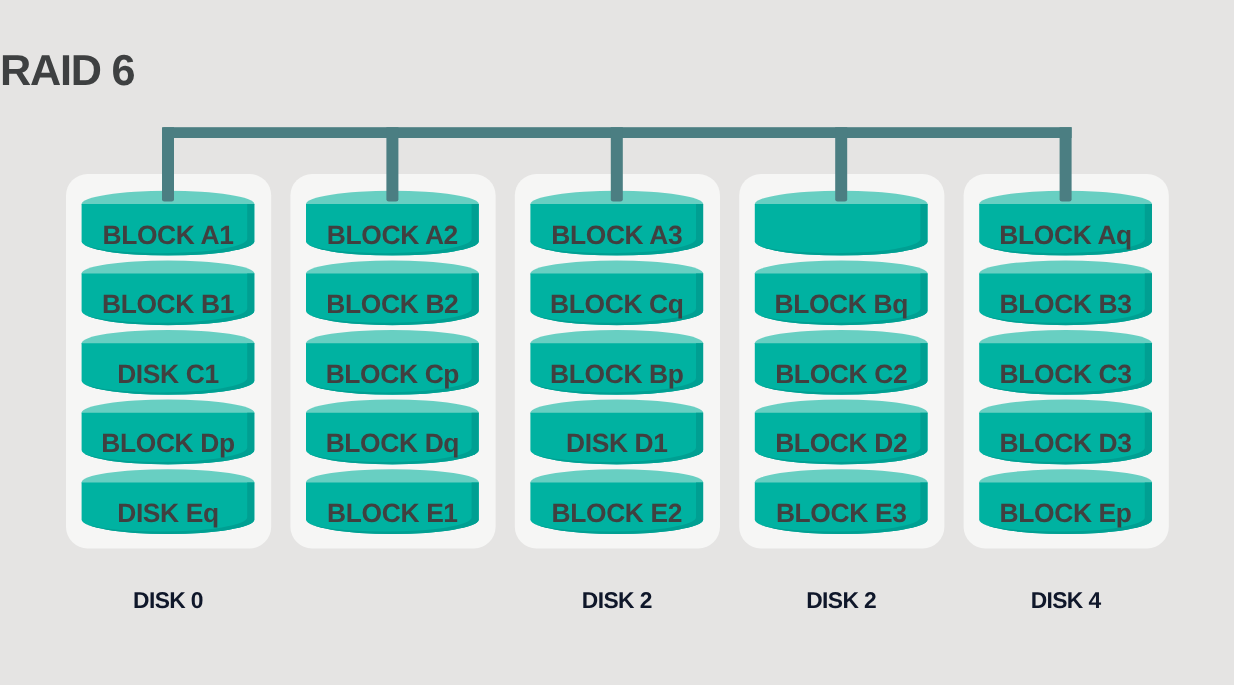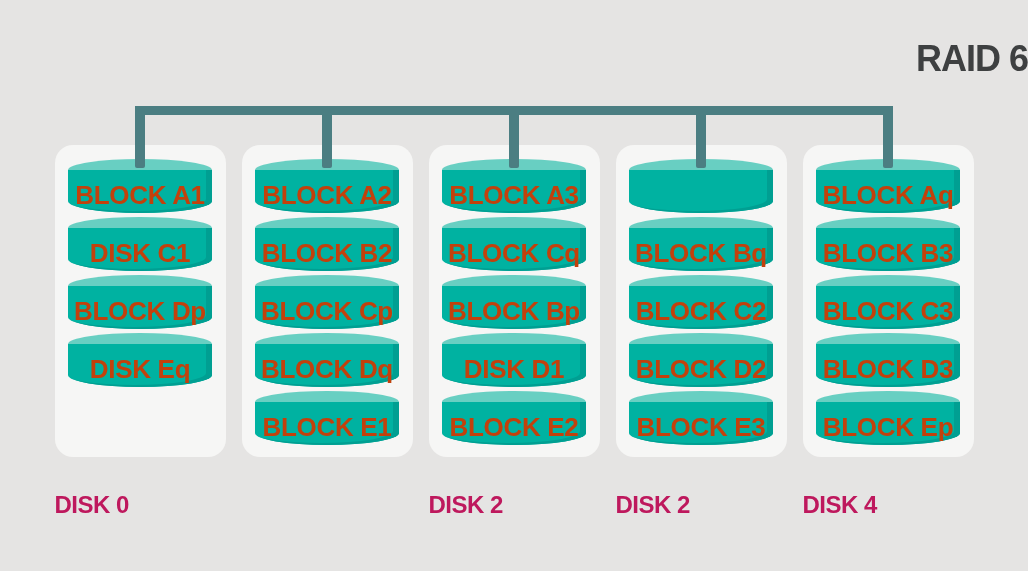--- a/index.html
+++ b/index.html
@@ -12,21 +12,21 @@
     width: 1028px;
     height: 571px;
     background: #e5e4e3;
     overflow: hidden;
   }
   .title {
     position: absolute;
     top: 38px;
     left: 0;
     width: 100%;
-    text-align: right;
+    text-align: left;
     font-size: 36px;
     font-weight: 800;
     letter-spacing: -1px;
     color: #3e4041;
   }
   
   .connector { position: absolute; top: 0; left: 0; width: 100%; height: 100%; z-index: 5; pointer-events: none; }
   .bus-bar {
     position: absolute;
     left: 136px; top: 106px;
@@ -83,33 +83,33 @@
     border-radius: 0 0 50% 50% / 0 0 12px 12px;
     box-shadow: inset -6px -2px 0 #009f92;
   }
   .block-label {
     position: absolute;
     left: 0; right: 0;
     top: 19px; bottom: 0;
     display: flex;
     align-items: center;
     justify-content: center;
-    color: #c2410c;
-    font-size: 26px;
+    color: #404040;
+    font-size: 22px;
     font-weight: 800;
     letter-spacing: -0.3px;
     white-space: nowrap;
   }
   .disk-label {
     margin-top: 34px;
-    text-align: left;
-    font-size: 24px;
+    text-align: center;
+    font-size: 19px;
     font-weight: 800;
     letter-spacing: -0.5px;
-    color: #be185d;
+    color: #0f172a;
   }
 </style>
 </head>
 <body>
 
 <div class="canvas">
 
   <div class="title">RAID 6</div>
 
   <div class="connector">
@@ -124,20 +124,25 @@
   <div class="columns" id="columns">
     <div class="column">
       <div class="disk-panel">
         <div class="blocks">
     <div class="block">
       <div class="cyl-top"></div>
       <div class="cyl-body"></div>
       <div class="block-label">BLOCK A1</div>
     </div>
 
+    <div class="block">
+      <div class="cyl-top"></div>
+      <div class="cyl-body"></div>
+      <div class="block-label">BLOCK B1</div>
+    </div>
 
     <div class="block">
       <div class="cyl-top"></div>
       <div class="cyl-body"></div>
       <div class="block-label">DISK C1</div>
     </div>
 
     <div class="block">
       <div class="cyl-top"></div>
       <div class="cyl-body"></div>

